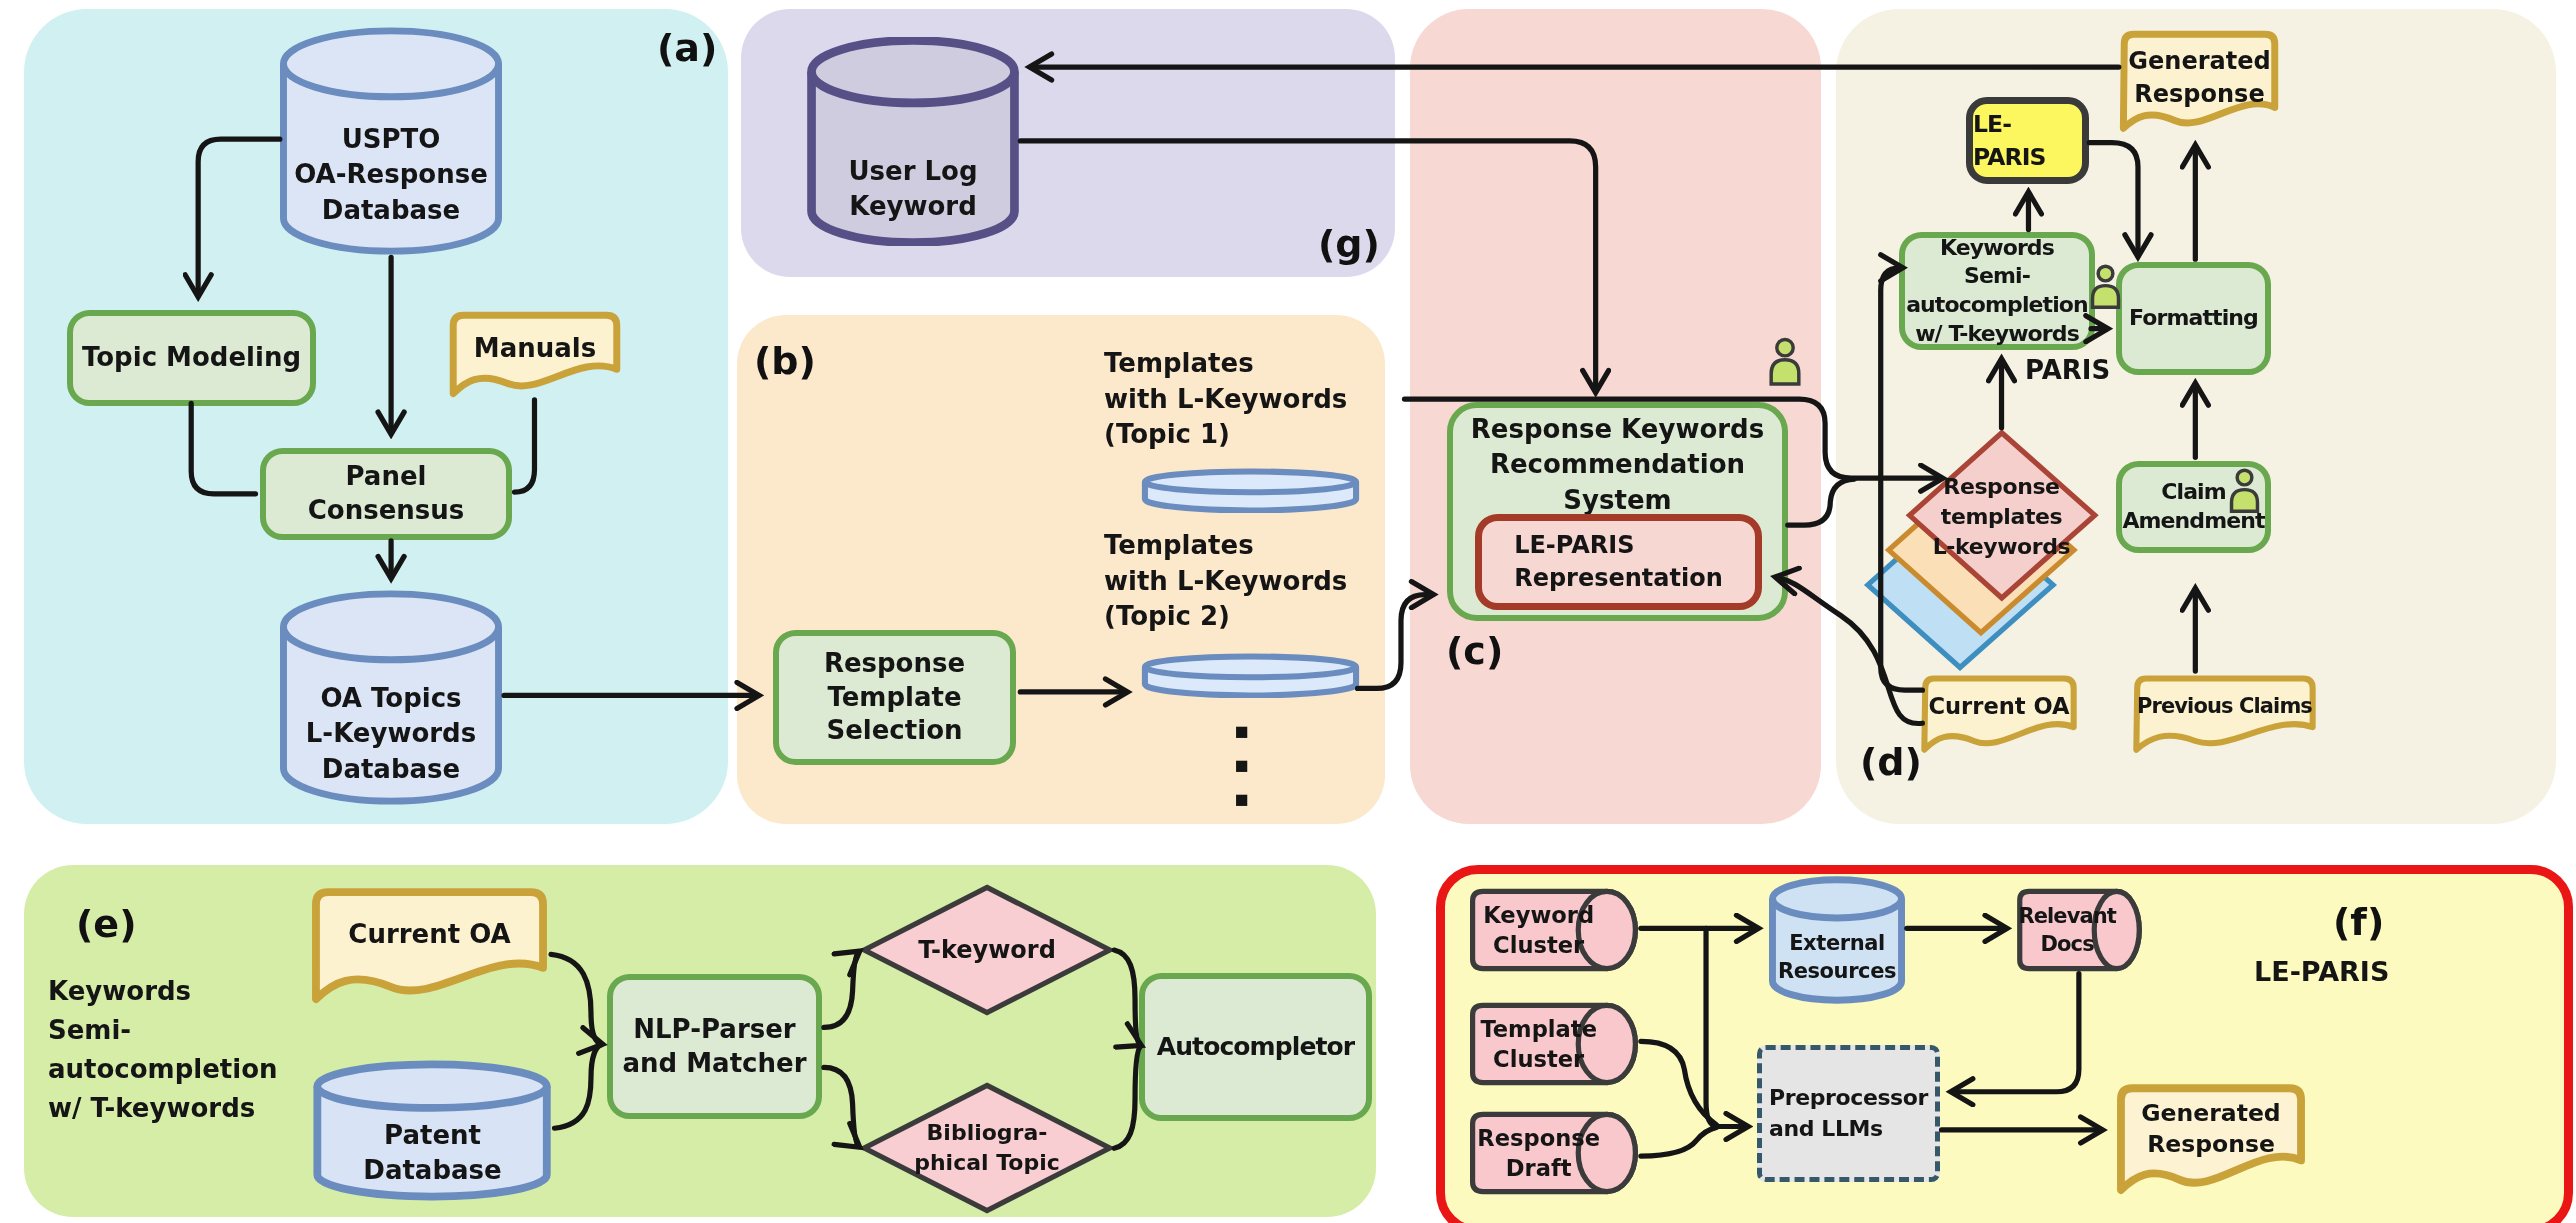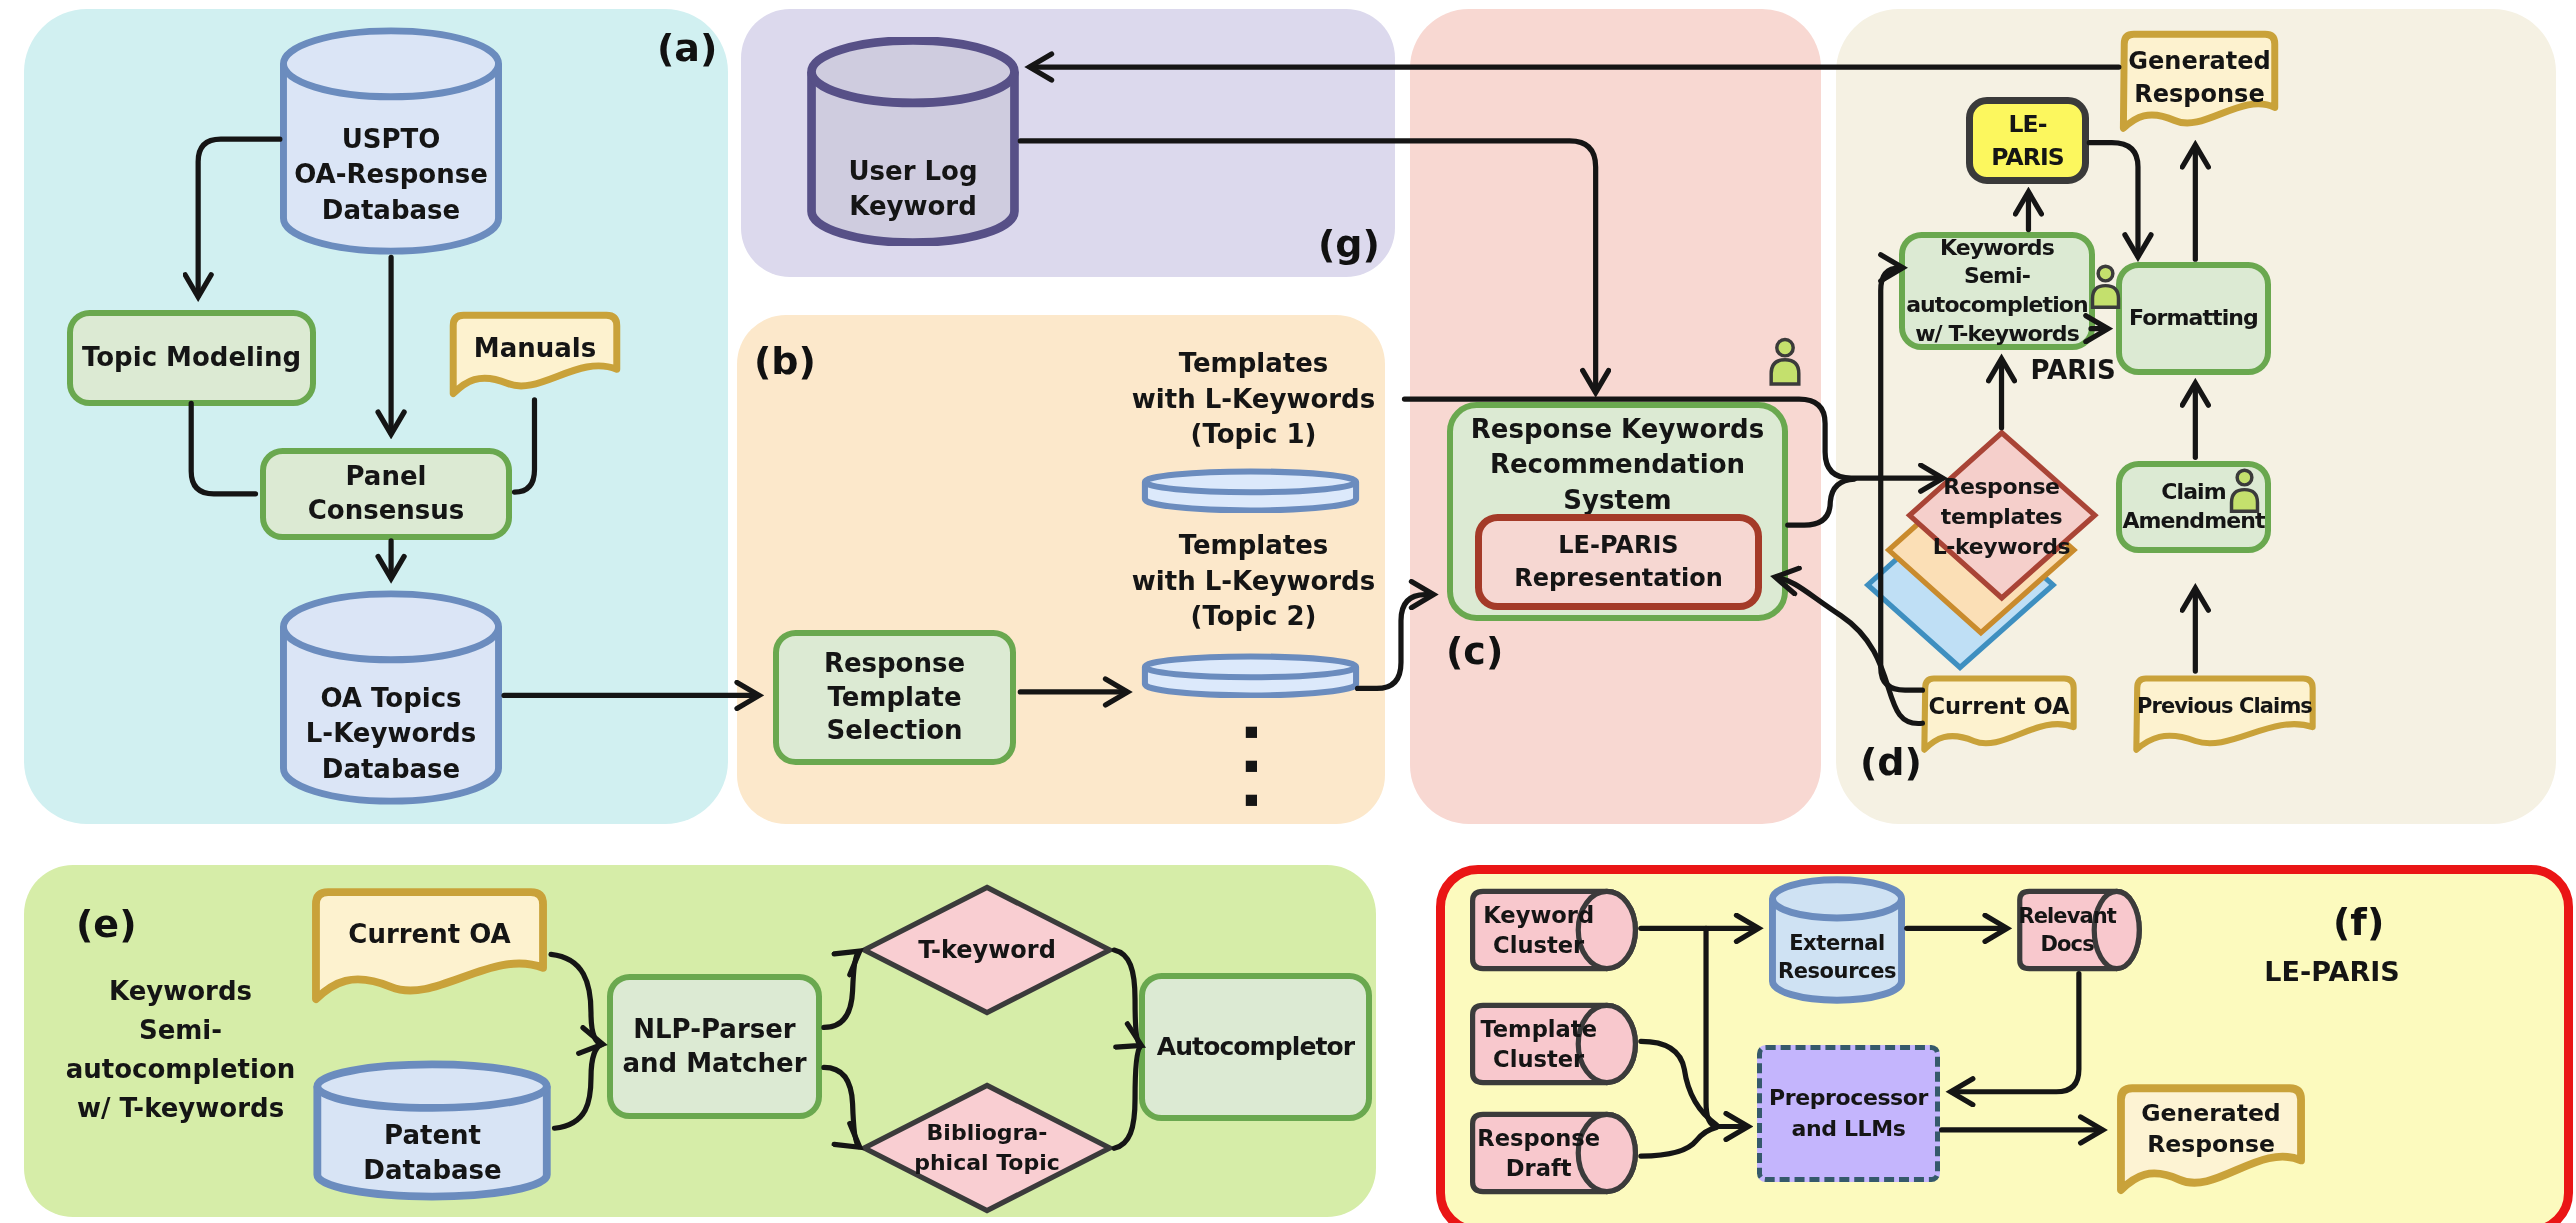--- a/index.html
+++ b/index.html
@@ -7,21 +7,21 @@
        font-family:"DejaVu Sans","Liberation Sans",sans-serif;color:#151515;}
   .abs{position:absolute;box-sizing:border-box;}
   .panel{position:absolute;border-radius:49px;}
   .tag{position:absolute;font-size:38px;font-weight:bold;color:#111;}
   .gbox{position:absolute;box-sizing:border-box;border:6px solid #6aa84f;background:#dcead3;
         border-radius:22.6px;display:flex;align-items:center;justify-content:center;
         text-align:center;font-weight:bold;font-size:26px;line-height:1.3;white-space:pre-line;}
   .small{font-size:22px;letter-spacing:-0.9px;}
   .lbl{position:absolute;display:flex;align-items:center;justify-content:center;
        text-align:center;font-weight:bold;font-size:26px;line-height:1.35;white-space:pre-line;color:#151515;}
-  .freetxt{position:absolute;text-align:center;font-weight:bold;font-size:26px;line-height:1.37;
+  .freetxt{position:absolute;font-weight:bold;font-size:26px;line-height:1.37;
        white-space:pre-line;color:#151515;}
   svg{display:block;}
   #wires{position:absolute;left:0;top:0;z-index:6;pointer-events:none;}
   .node{z-index:3;}
 </style>
 </head>
 <body>
 
 <div class="panel" style="left:24px;top:8.7px;width:704px;height:815px;background:#d1f0f1;border-radius:63px;"></div>
 <div class="panel" style="left:741px;top:8.7px;width:654px;height:268px;background:#dcd9ed;"></div>
@@ -243,21 +243,21 @@
 Draft</div>
 </div>
 <div class="abs node" style="left:1769px;top:876px;width:136px;height:128px;">
   <svg width="136" height="128" viewBox="0 0 157 147">
     <path d="M4,26 V121 A74.5,22 0 0 0 153,121 V26" fill="#cfe2f3" stroke="#6b8cbe" stroke-width="8"></path>
     <ellipse cx="78.5" cy="26" rx="74.5" ry="22" fill="#cfe2f3" stroke="#6b8cbe" stroke-width="8"></ellipse>
   </svg>
   <div class="lbl" style="left:0;top:42px;width:136px;height:78px;font-size:21px;letter-spacing:-0.4px;">External
 Resources</div>
 </div>
-<div class="abs node" style="left:1757px;top:1045px;width:183px;height:137px;border:5.2px dashed #35596b;border-radius:8.7px;background:#c4b5fd;display:flex;align-items:center;justify-content:center;">
+<div class="abs node" style="left:1757px;top:1045px;width:183px;height:137px;border:5.2px dashed #35596b;border-radius:8.7px;background:#e5e5e5;display:flex;align-items:center;justify-content:center;">
   <div class="freetxt" style="position:static;font-size:22px;letter-spacing:-0.4px;">Preprocessor
 and LLMs</div>
 </div>
 <div class="abs node" style="left:2016px;top:888px;width:127px;height:84px;">
   <svg width="127" height="84" viewBox="0 0 146 97">
     <path d="M116,4 H15 Q4,4 4,14 V83 Q4,93 15,93 H116 A26,44.5 0 0 0 116,4 Z" fill="#f8c8cd" stroke="#3b3b3b" stroke-width="6"></path>
     <ellipse cx="116" cy="48.5" rx="26" ry="44.5" fill="#f8c8cd" stroke="#3b3b3b" stroke-width="6"></ellipse>
   </svg>
   <div class="lbl" style="left:1.7px;top:7px;width:99px;height:70px;font-size:21px;letter-spacing:-0.9px;">Relevant
 Docs</div>

